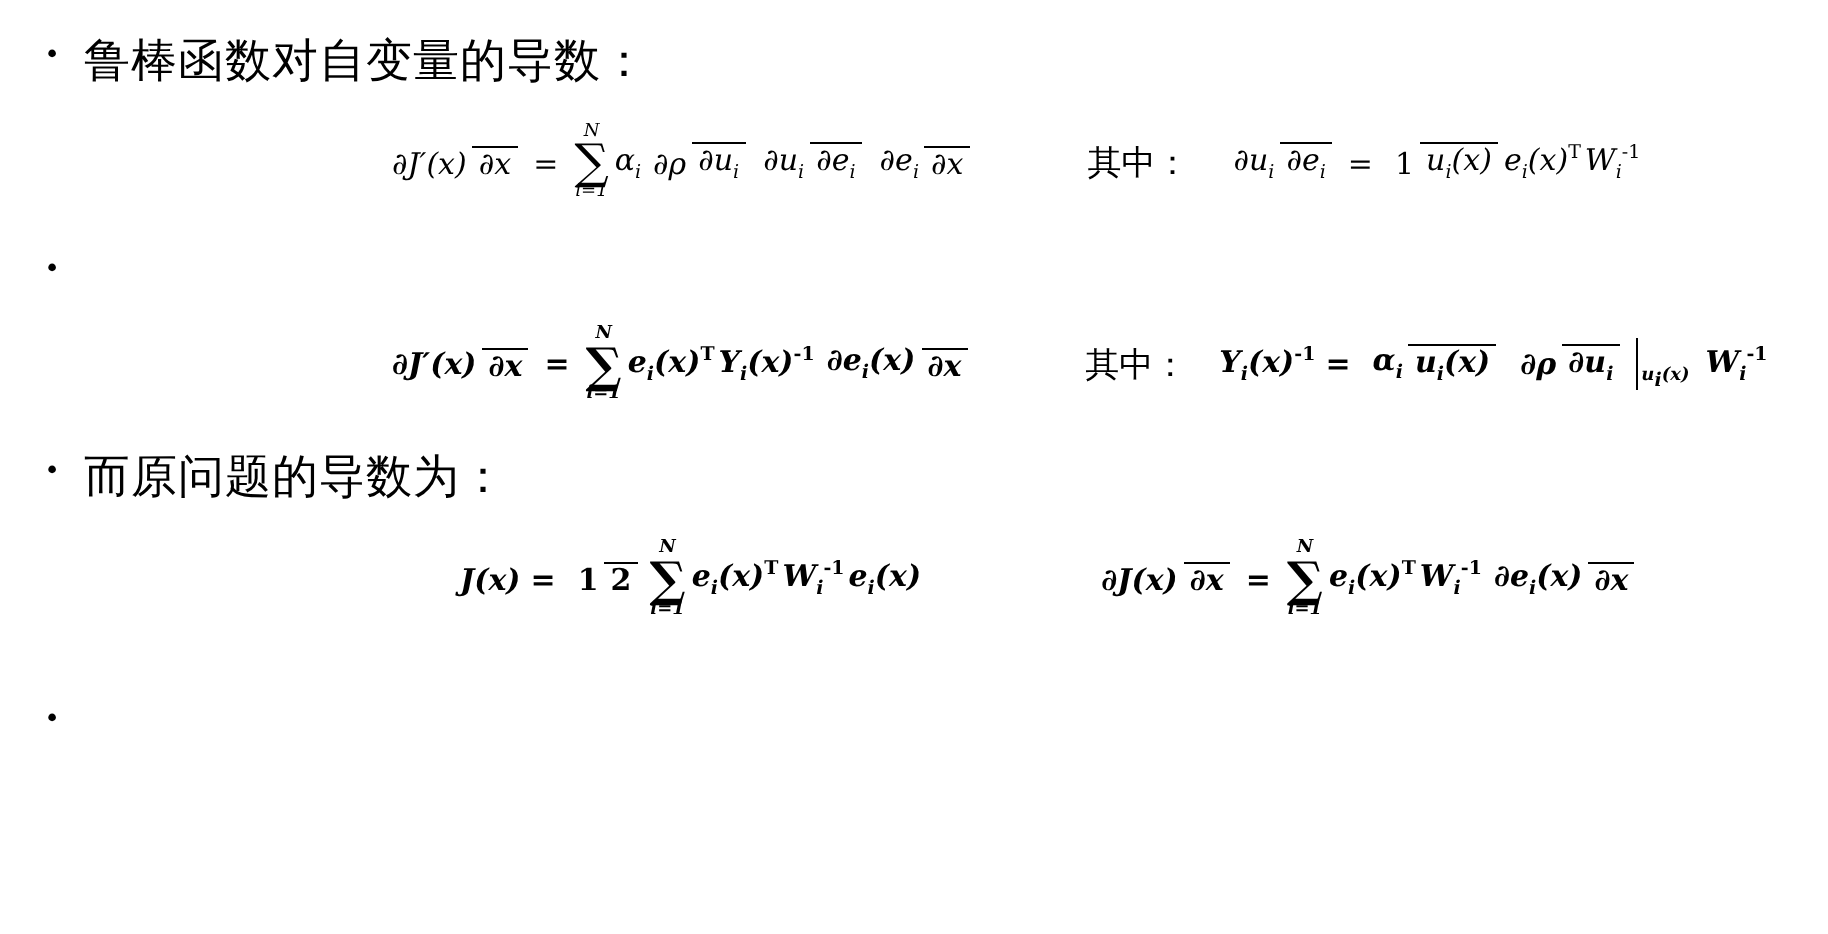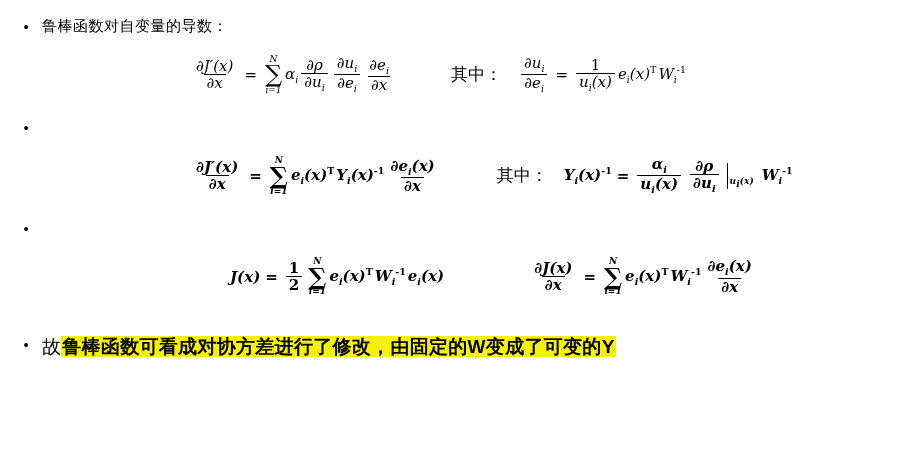--- a/index.html
+++ b/index.html
@@ -38,21 +38,21 @@
   .bullet-dot {
     font-size: 16px;
     line-height: 1.45;
     width: 12px;
     flex: 0 0 12px;
     text-align: center;
     color: #000;
   }
   .bullet-text {
     font-family: "Liberation Sans", sans-serif;
-    font-size: 15px;
+    font-size: 23px;
     letter-spacing: 0.5px;
   }
 
   
   .math-row {
     display: flex;
     align-items: center;
     width: 100%;
   }
   .math-main {
@@ -78,21 +78,21 @@
     font-size: 15px;
     white-space: nowrap;
     display: inline-flex;
     align-items: center;
   }
   .math.bold { font-weight: bold; }
   .up { font-style: normal; }
 
   .frac {
     display: inline-flex;
-    flex-direction: column;
+    flex-direction: row;
     align-items: center;
     vertical-align: middle;
     margin: 0 3px;
     line-height: 1.08;
   }
   .frac > .num { padding: 0 3px; }
   .frac > .den { padding: 0 3px; border-top: 1px solid #000; }
 
   .sum {
     display: inline-flex;
@@ -260,20 +260,21 @@
         </span>
       </div>
     </div>
   </div>
 
   <div class="spacer-lg"></div>
 
   <div class="bullet-block">
     <div class="bullet-line">
       <span class="bullet-dot">•</span>
+      <span class="bullet-text">而原问题的导数为：</span>
     </div>
 
     <div class="spacer-md"></div>
 
     <div class="math-row">
       <div class="math-main" style="margin-left:210px">
         <span class="math bold">
           <span><span>J</span>(<span>x</span>)</span>
           <span class="up" style="margin:0 5px">=</span>
           <span class="frac">
@@ -312,16 +313,15 @@
         </span>
       </div>
     </div>
   </div>
 
   <div class="spacer-lg"></div>
   <div class="spacer-md"></div>
 
   <div class="last-line">
     <span class="bullet-dot">•</span>
-    <span class="last-text"><span class="plain">故</span><span class="highlight">鲁棒函数可看成对协方差进行了修改，由固定的W变成了可变的Y</span></span>
   </div>
 
 </div>
 
 </body></html>

